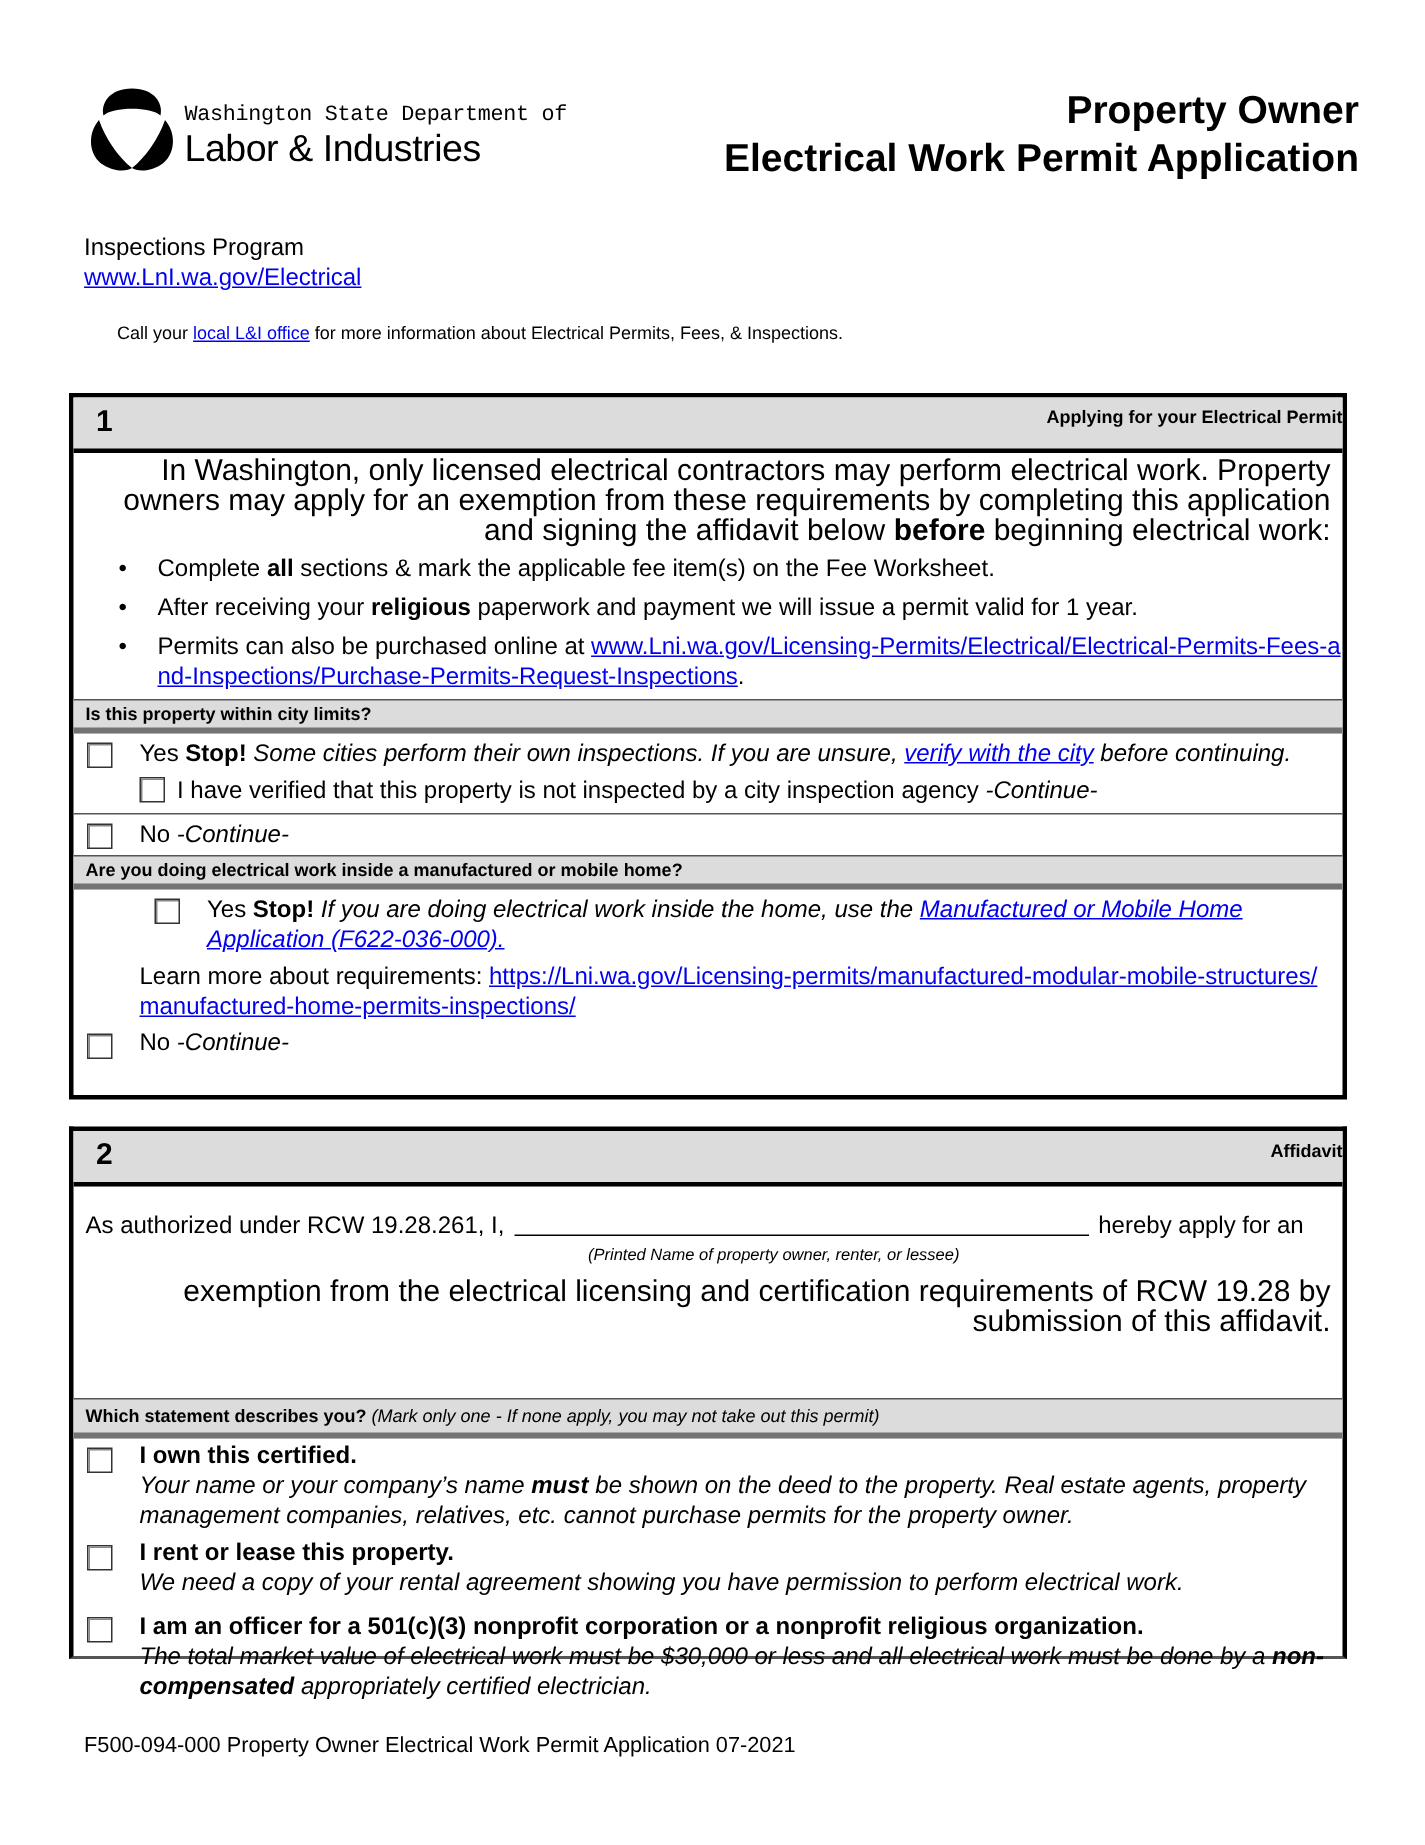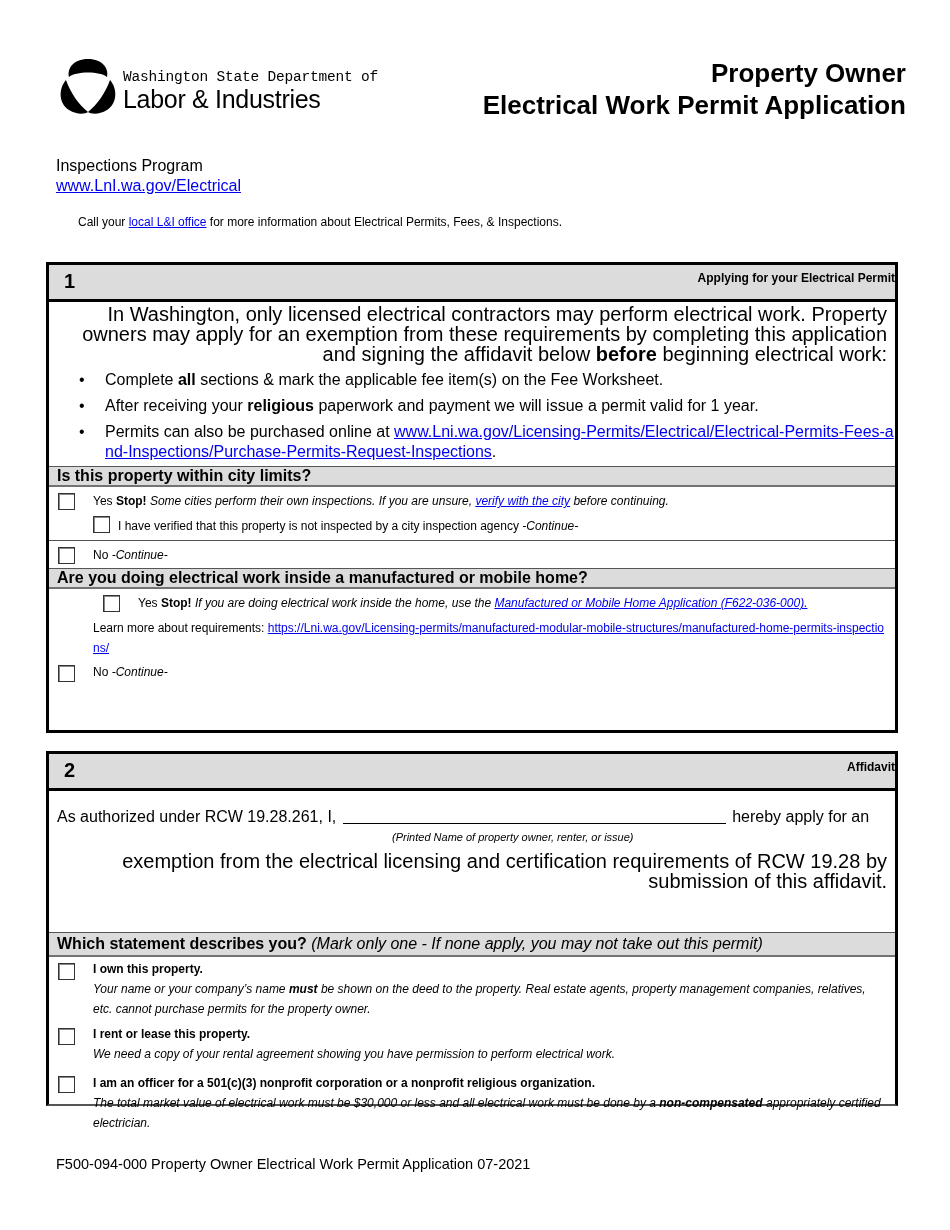--- a/index.html
+++ b/index.html
@@ -31,24 +31,24 @@
   }
   .sec-num { position: absolute; left: 15px; top: 5px; font-size: 20px; font-weight: bold; }
   .sec-title { position: absolute; left: 0; right: 0; top: 6px; text-align: right; font-size: 12px; font-weight: bold; }
 
   .body-text { padding: 2px 8px 0 8px; font-size: 20px; line-height: 20px; text-align: right; }
   ul.bullets { margin: 6px 0 0 0; padding-left: 0; list-style: none; }
   ul.bullets li { position: relative; padding-left: 56px; line-height: 20px; margin-bottom: 6px; font-size: 16px; }
   ul.bullets li .dot { position: absolute; left: 30px; top: 0; }
 
   .qbar {
-    background: #dcdcdc; font-weight: bold; font-size: 16px; line-height: 18px;
-    padding: 0 8px; border-top: 1px solid #555; border-bottom: 2px solid #737373;
+    background: #dcdcdc; font-weight: bold; font-size: 12px; line-height: 18px;
+    padding: 0 8px; border-top: 1px solid #555; border-bottom: 4px solid #737373;
   }
-  .opt { position: relative; padding: 7px 8px 3px 44px; font-size: 12px; line-height: 20px; }
+  .opt { position: relative; padding: 7px 8px 3px 44px; font-size: 16px; line-height: 20px; }
   .opt.divider { border-top: 1px solid #555; }
   .cb {
     position: absolute; left: 9px; width: 15px; height: 15px;
     border: 1.5px solid #333; background: #fff; box-shadow: inset 1px 1px 0 #888;
   }
   .cb.inline { position: relative; left: auto; display: inline-block; vertical-align: -3px; margin-right: 8px; }
   .it { font-style: italic; }
   .b { font-weight: bold; }
 
   .affidavit-line { padding: 16px 8px 0 8px; font-size: 16px; line-height: 20px; position: relative; height: 36px; }
@@ -125,31 +125,31 @@
   </div>
 </div>
 
 <div class="section" style="top:751px; height:355px; border-bottom:2px solid #555;">
   <div class="sec-head">
     <span class="sec-num">2</span>
     <span class="sec-title">Affidavit</span>
   </div>
   <div class="affidavit-line">
     <span>As authorized under RCW 19.28.261, I, </span><span class="aff-blank"></span><span> hereby apply for an</span>
-    <div class="aff-caption">(Printed Name of property owner, renter, or issue)</div>
+    <div class="aff-caption">(Printed Name of property owner, renter, or lessee)</div>
   </div>
   <div class="body-text" style="padding-top:8px; height:52px;">exemption from the electrical licensing and certification requirements of RCW 19.28 by submission of this affidavit.</div>
 
   <div class="qbar" style="line-height:22px;margin-top:29px;">
     <span>Which statement describes you?</span><span class="it" style="font-weight:normal;"> (Mark only one - If none apply, you may not take out this permit)</span>
   </div>
 
   <div class="opt" style="padding-top:2px;">
     <span class="cb" style="top:6px;"></span>
-    <div class="b">I own this property.</div>
+    <div class="b">I own this certified.</div>
     <div class="it"><span>Your name or your company’s name </span><span class="b">must</span><span> be shown on the deed to the property. Real estate agents, property management companies, relatives, etc. cannot purchase permits for the property owner.</span></div>
   </div>
   <div class="opt" style="padding-top:2px;">
     <span class="cb" style="top:6px;"></span>
     <div class="b">I rent or lease this property.</div>
     <div class="it"><span>We need a copy of your rental agreement showing you have permission to perform electrical work.</span><span class="b"></span><span></span></div>
   </div>
   <div class="opt" style="padding-top:6px;">
     <span class="cb" style="top:9px;"></span>
     <div class="b">I am an officer for a 501(c)(3) nonprofit corporation or a nonprofit religious organization.</div>

